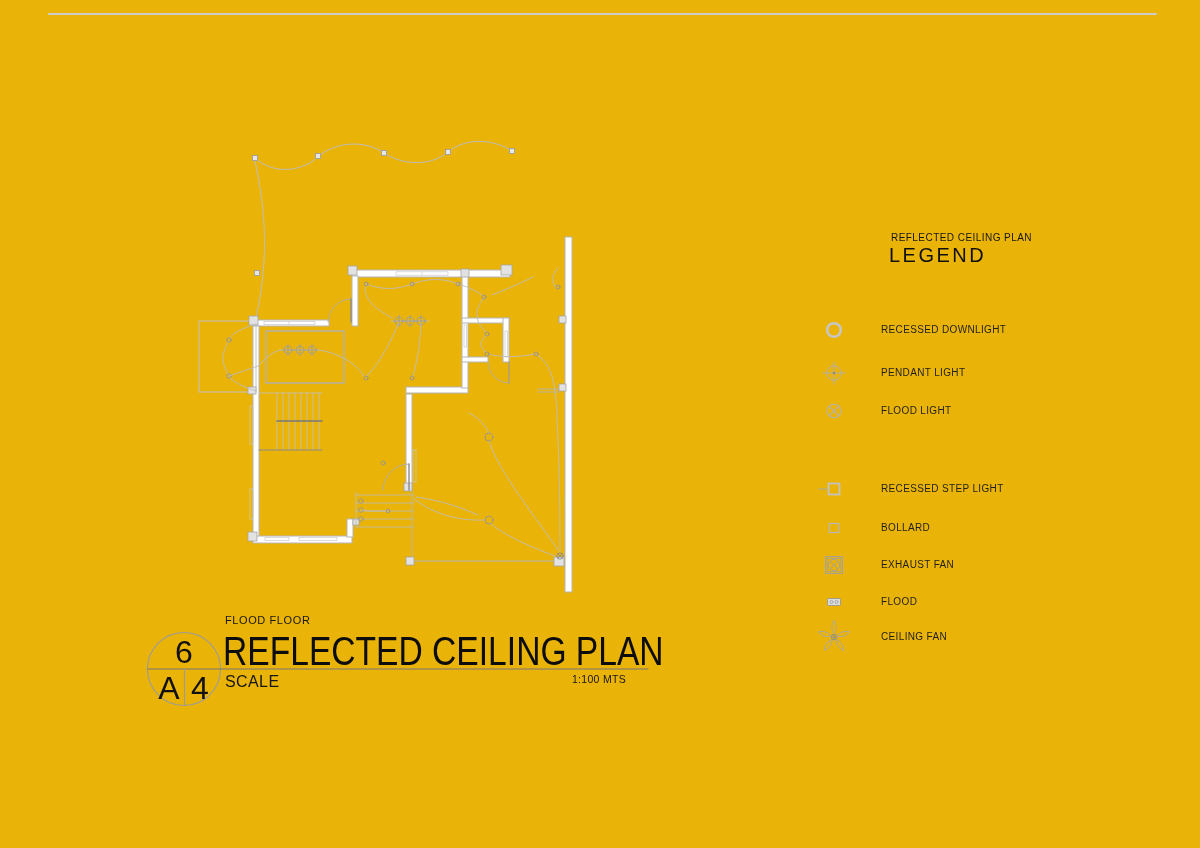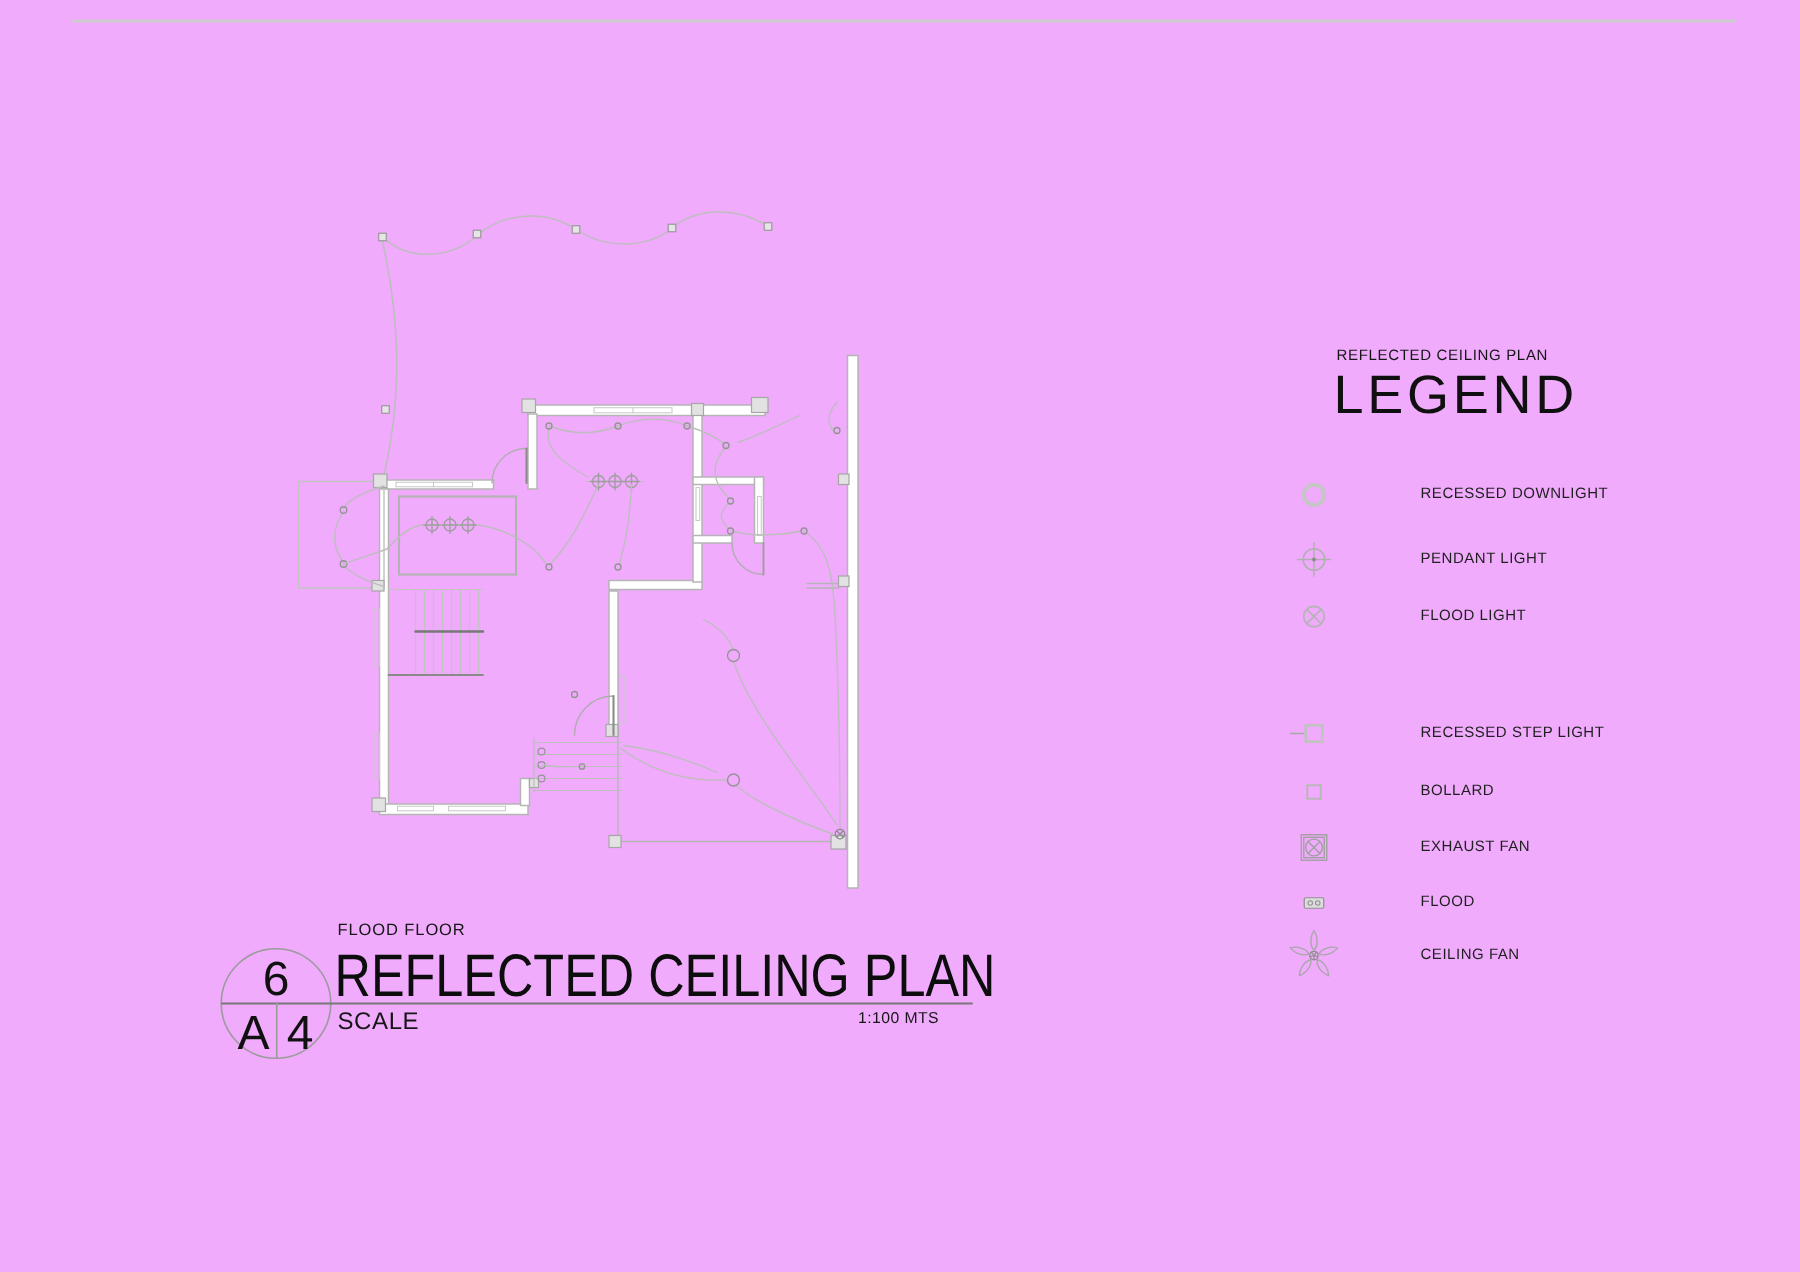--- a/index.html
+++ b/index.html
@@ -1,25 +1,25 @@
 <!DOCTYPE html>
 <html><head>
 <meta charset="utf-8">
 <style>
   html,body{margin:0;padding:0;background:#ffffff;}
-  #sheet{position:relative;width:1200px;height:848px;background:#f0abfc;overflow:hidden;
+  #sheet{position:relative;width:1200px;height:848px;background:#eab308;overflow:hidden;
          font-family:"Liberation Sans",sans-serif;color:#1a1a1a;}
   .abs{position:absolute;}
   .t{white-space:nowrap;line-height:1;}
   
-  .legend-row{position:absolute;left:858px;height:36px;display:flex;align-items:center;gap:24px;}
+  .legend-row{position:absolute;left:816px;height:36px;display:flex;align-items:center;}
   .legend-row .sym{width:36px;height:36px;flex:0 0 36px;}
   .legend-row .lbl{margin-left:29px;font-size:10px;letter-spacing:.35px;color:#1f1f1f;}
   .legend-sub{left:891px;top:233px;font-size:10px;letter-spacing:.45px;color:#161616;}
-  .legend-head{left:889px;top:245px;font-size:36px;letter-spacing:2.5px;color:#101010;}
+  .legend-head{left:889px;top:245px;font-size:20px;letter-spacing:2.5px;color:#101010;}
   
   .ground-floor{left:225px;top:615px;font-size:11px;letter-spacing:.6px;color:#161616;}
   .main-title{left:223px;top:631px;font-size:40px;color:#0d0d0d;transform:scaleX(.84);transform-origin:0 0;}
   .scale-label{left:225px;top:674px;font-size:16px;letter-spacing:.4px;color:#161616;}
   .scale-value{left:560px;top:674px;width:78px;text-align:center;font-size:10.5px;letter-spacing:.3px;color:#161616;}
   .num-six{left:170px;top:636px;width:28px;text-align:center;font-size:32px;color:#111;}
   .num-a{left:155px;top:672px;width:28px;text-align:center;font-size:32px;color:#111;}
   .num-four{left:186px;top:672px;width:28px;text-align:center;font-size:32px;color:#111;}
 </style>
 </head>

